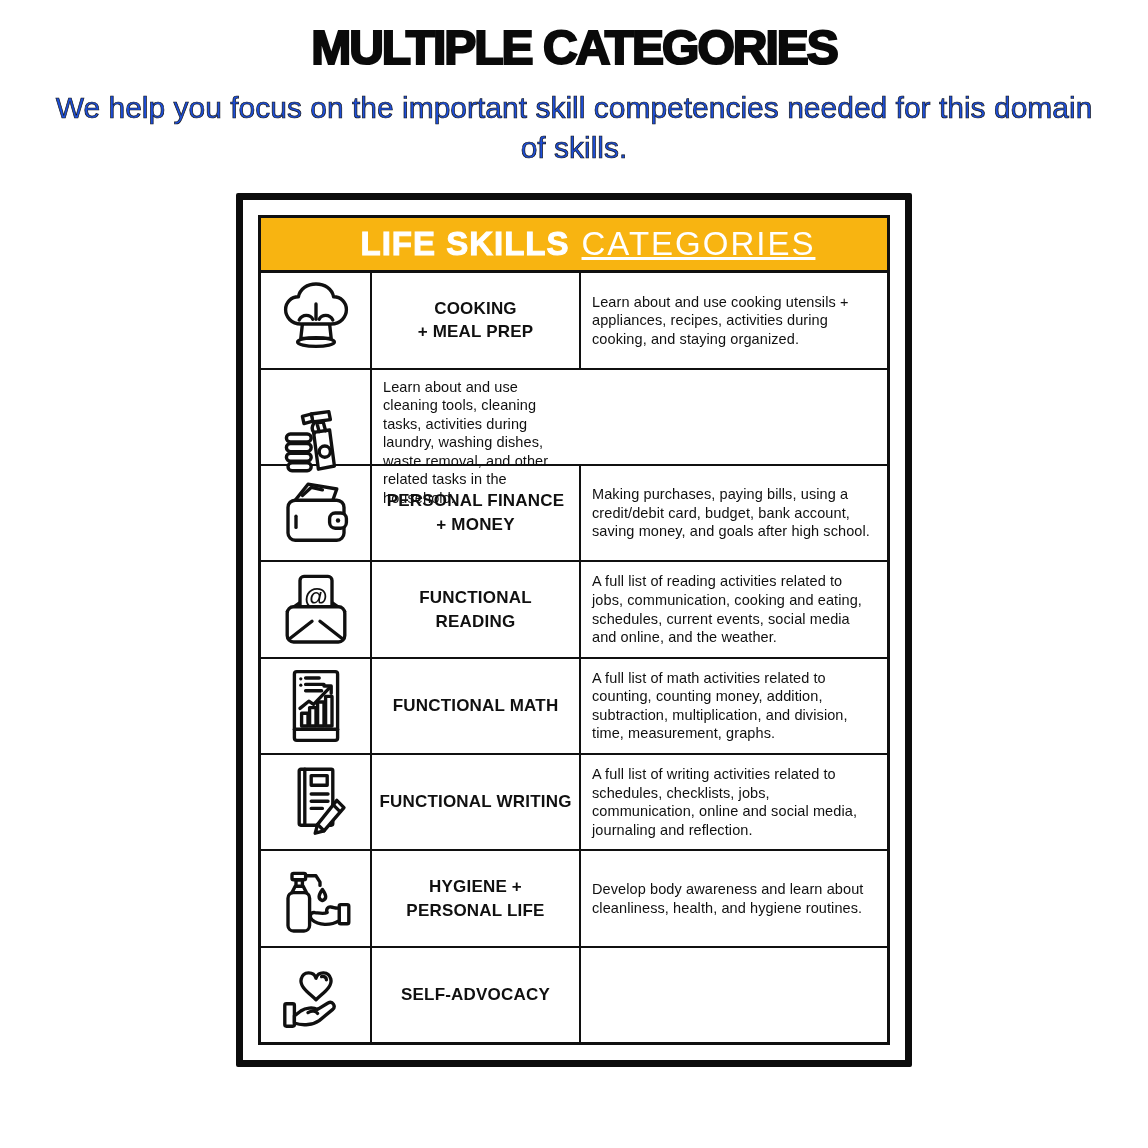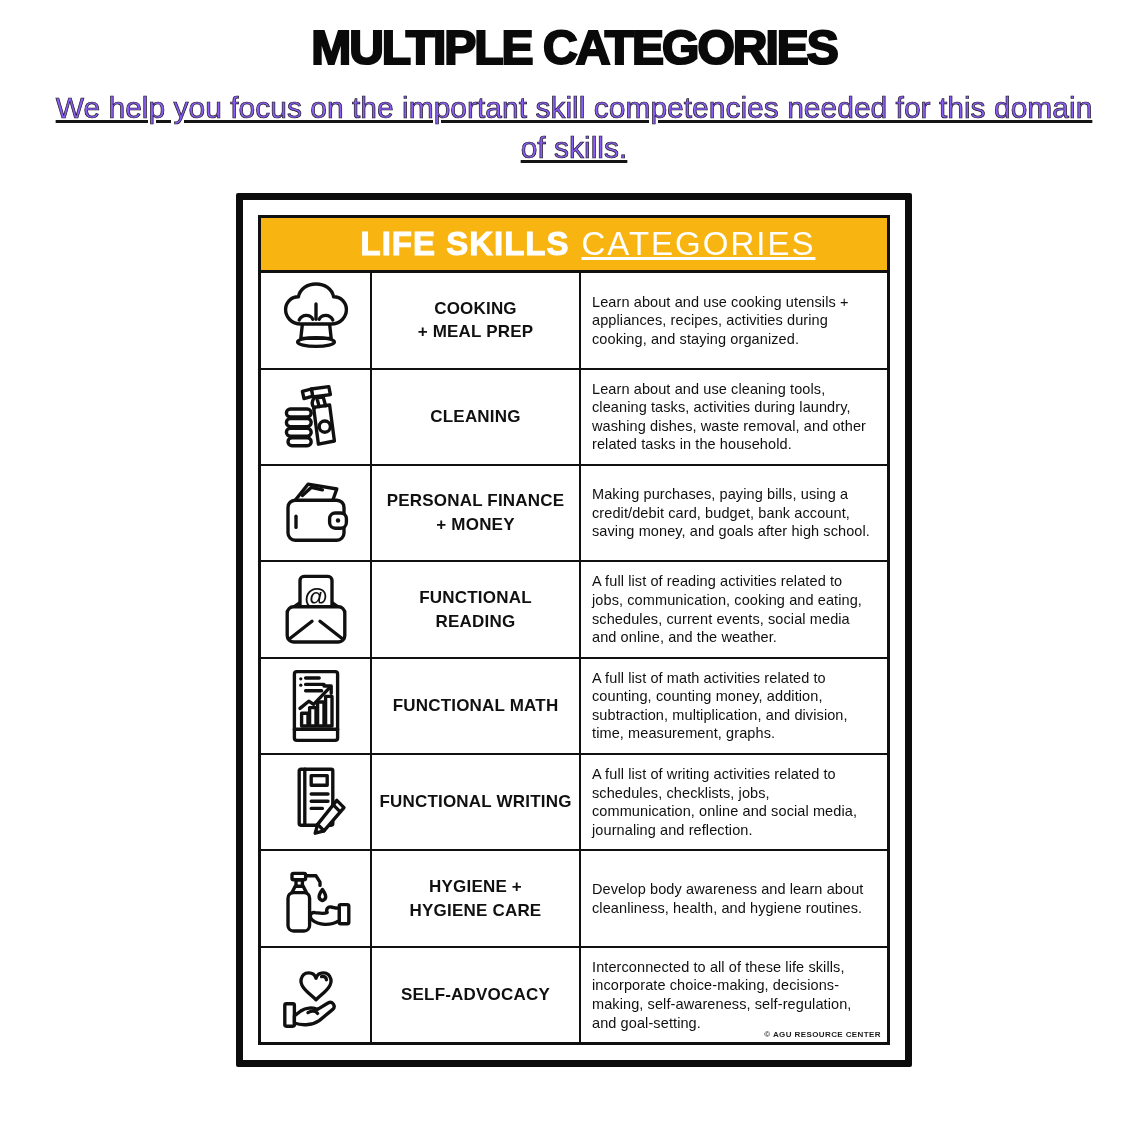--- a/index.html
+++ b/index.html
@@ -7,23 +7,22 @@
     width:1148px;height:1148px;overflow:hidden;background:#ffffff;
     font-family:"Liberation Sans",sans-serif;color:#101010;
   }
   .page-title{
     text-align:center;margin-top:24px;font-size:48px;font-weight:700;
     letter-spacing:-2px;color:#0a0a0a;-webkit-text-stroke:2.2px #0a0a0a;
     line-height:1;
   }
   .page-subtitle{
     text-align:center;margin:16px auto 0;width:1060px;font-size:30px;
-    font-weight:400;color:#8b5cf6;-webkit-text-stroke:0.7px #141414;
+    font-weight:400;color:#1d4ed8;-webkit-text-stroke:0.7px #141414;
     line-height:1.32;
-    text-decoration:underline;
   }
   .poster{
     width:676px;height:874px;box-sizing:border-box;margin:26px auto 0;
     border:7px solid #0c0c0c;border-radius:2px;background:#fff;
     padding:15px;display:flex;flex-direction:column;
   }
   .ls-table{
     flex:1;border:3px solid #101010;display:flex;flex-direction:column;
     background:#fff;min-height:0;
   }
@@ -103,21 +102,20 @@
             <rect class="w" x="13" y="64" width="31" height="10" rx="5"></rect>
             <rect class="w" x="15" y="76" width="29" height="10" rx="5"></rect>
             <path class="w" d="M47 38 L67 35 L73 80 L53 84 Z"></path>
             <circle class="w" cx="61" cy="62" r="7"></circle>
             <path d="M54 37 L51 26 L59 25 L62 36"></path>
             <path class="w" d="M44 15 L66 12 L68 22 L46 25 Z"></path>
             <path class="w" d="M33 18 L44 15 L46 24 L35 27 Z"></path>
             <path d="M48 26 C44 31 44 35 48 39"></path>
           </svg>
         </div>
-        <div class="cat-cell">CLEANING</div>
         <div class="desc-cell">Learn about and use cleaning tools, cleaning tasks, activities during laundry, washing dishes, waste removal, and other related tasks in the household.</div>
       </div>
 
       <div class="row">
         <div class="icon-cell">
           <svg class="ic" viewBox="0 0 100 100">
             <path class="w" d="M24 34 L40 14 L76 20 L71 34"></path>
             <path d="M33 28 L44 18 L58 21"></path>
             <rect class="w" x="15" y="34" width="70" height="50" rx="9"></rect>
             <rect class="w" x="67" y="50" width="21" height="19" rx="7"></rect>
@@ -187,33 +185,32 @@
             <path d="M20 42 L24 34 L34 34 L38 42"></path>
             <path d="M25 34 L25 26 L33 26 L33 34"></path>
             <rect class="w" x="20" y="18" width="17" height="8" rx="2"></rect>
             <path d="M37 21 L50 21 L55 29 L55 33"></path>
             <path class="w" d="M58 38 C63 45 64 50 58 52 C52 50 53 45 58 38 Z"></path>
             <rect class="w" x="79" y="57" width="12" height="24" rx="2"></rect>
             <path class="w" d="M79 77 C68 84 53 83 45 76 C41 72 43 66 49 67 C56 68 60 69 64 67 C62 63 65 59 69 60 C74 61 76 62 79 61 Z"></path>
           </svg>
         </div>
         <div class="cat-cell">HYGIENE +
-HYGIENE CARE</div>
+PERSONAL LIFE</div>
         <div class="desc-cell">Develop body awareness and learn about cleanliness, health, and hygiene routines.</div>
       </div>
 
       <div class="row">
         <div class="icon-cell">
           <svg class="ic" viewBox="0 0 100 100">
             <path class="w" d="M50 29 C47 20 34 20 31.5 30 C29 40 42 48 50 56 C58 48 71 40 68.5 30 C66 20 53 20 50 29 Z"></path>
             <path d="M57 27 C60 26 63 28 63 31"></path>
             <rect class="w" x="11" y="61" width="12" height="28" rx="2"></rect>
             <path class="w" d="M23 85 C34 89 47 87 54 82 L71 68 C75 64 71 57 65 60 L52 68 C46 65 37 66 31 70 L23 76 Z"></path>
             <path d="M40 72 C45 69 50 70 52 73"></path>
           </svg>
         </div>
         <div class="cat-cell">SELF-ADVOCACY</div>
-        <div class="desc-cell">Interconnected to all of these life skills, incorporate choice-making, decisions-making, self-awareness, self-regulation, and goal-setting.<span class="credit">© AGU RESOURCE CENTER</span></div>
       </div>
 
     </div>
   </div>
 </div>
 
 </body></html>

